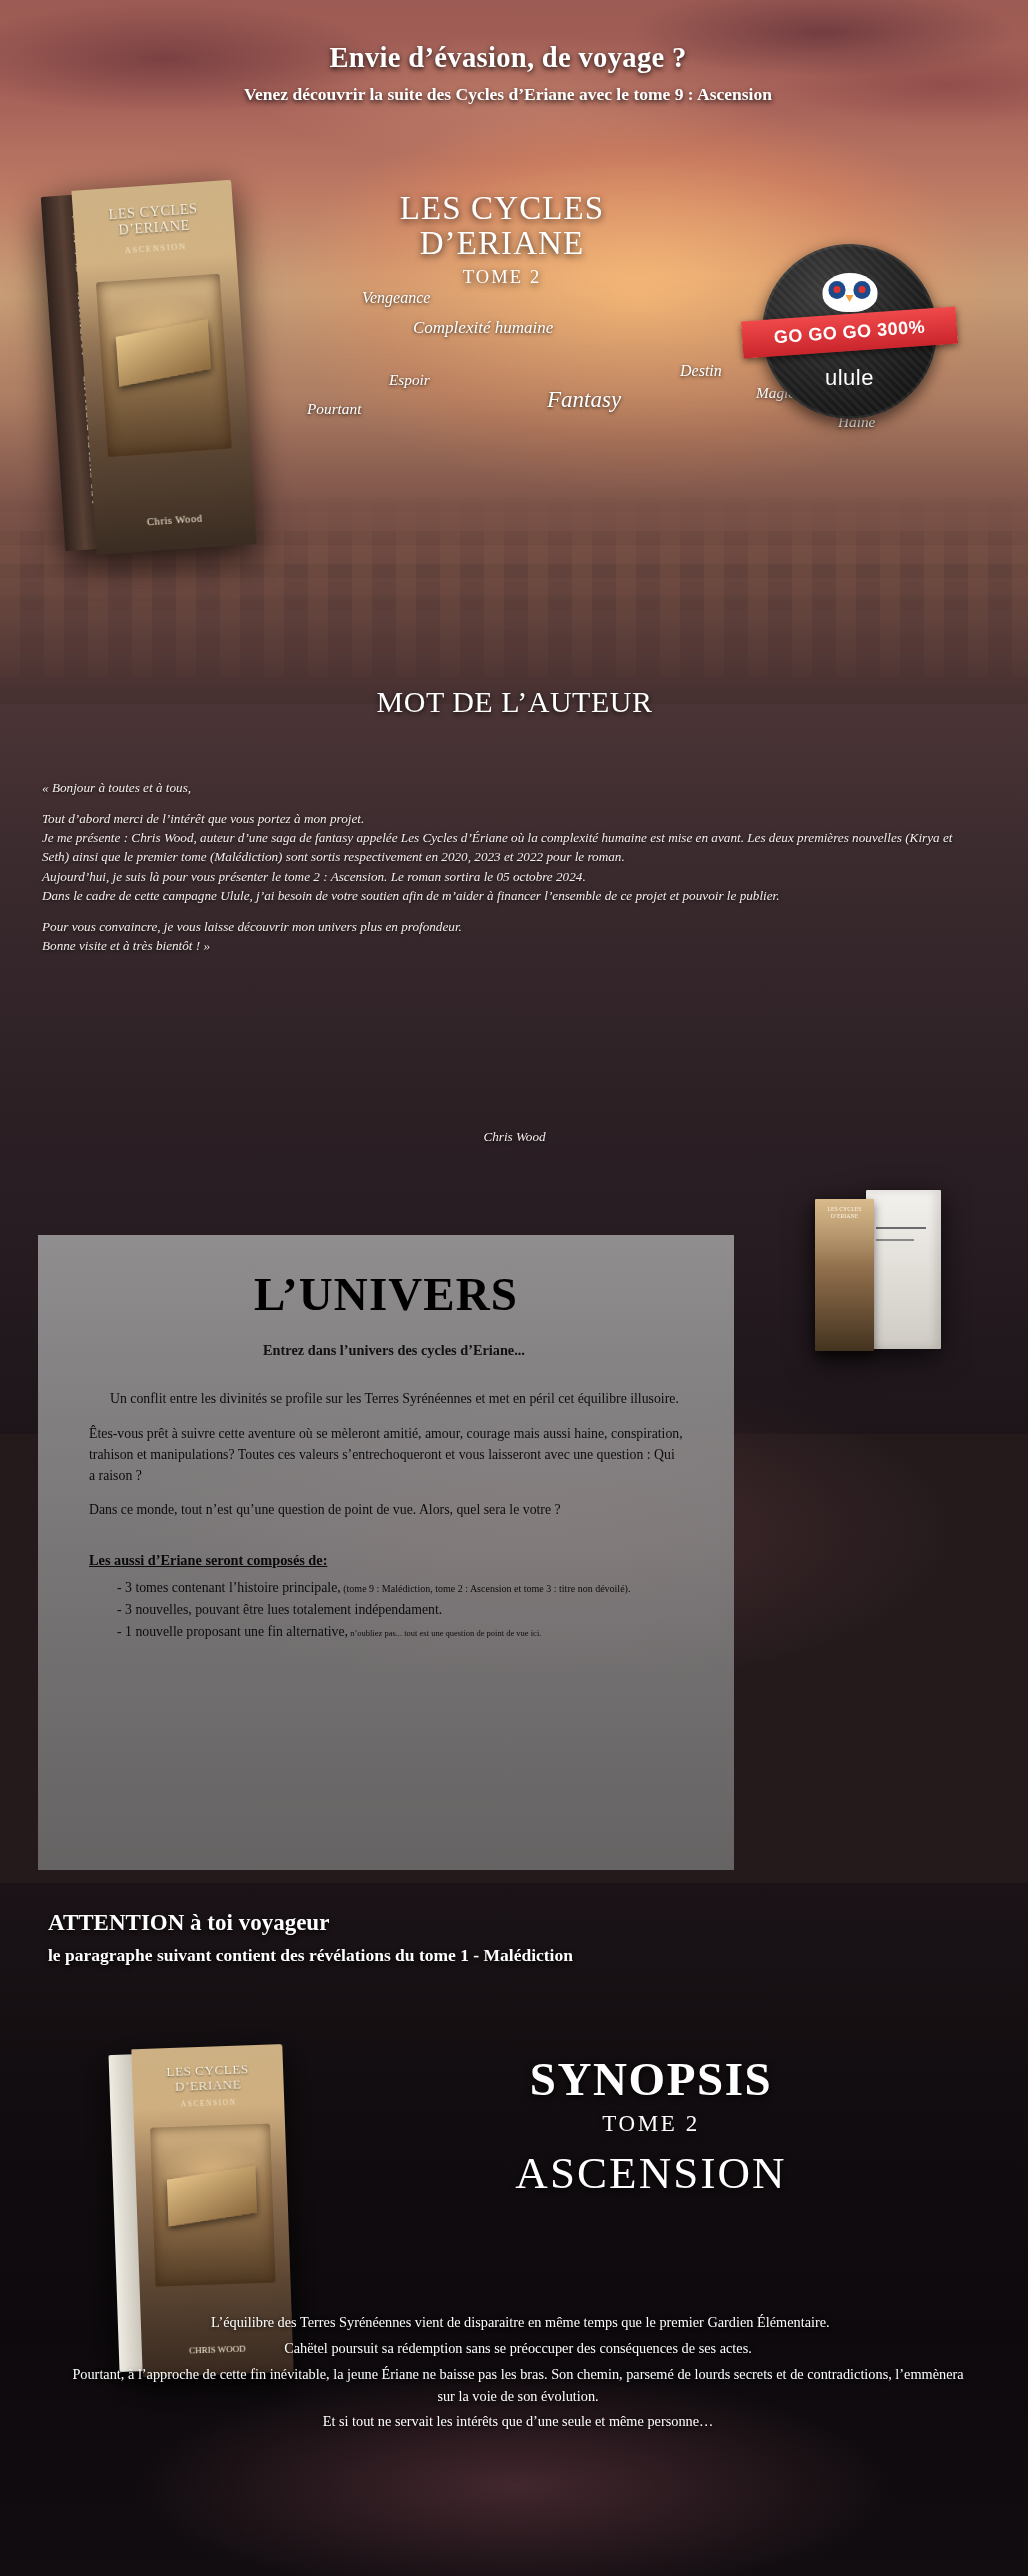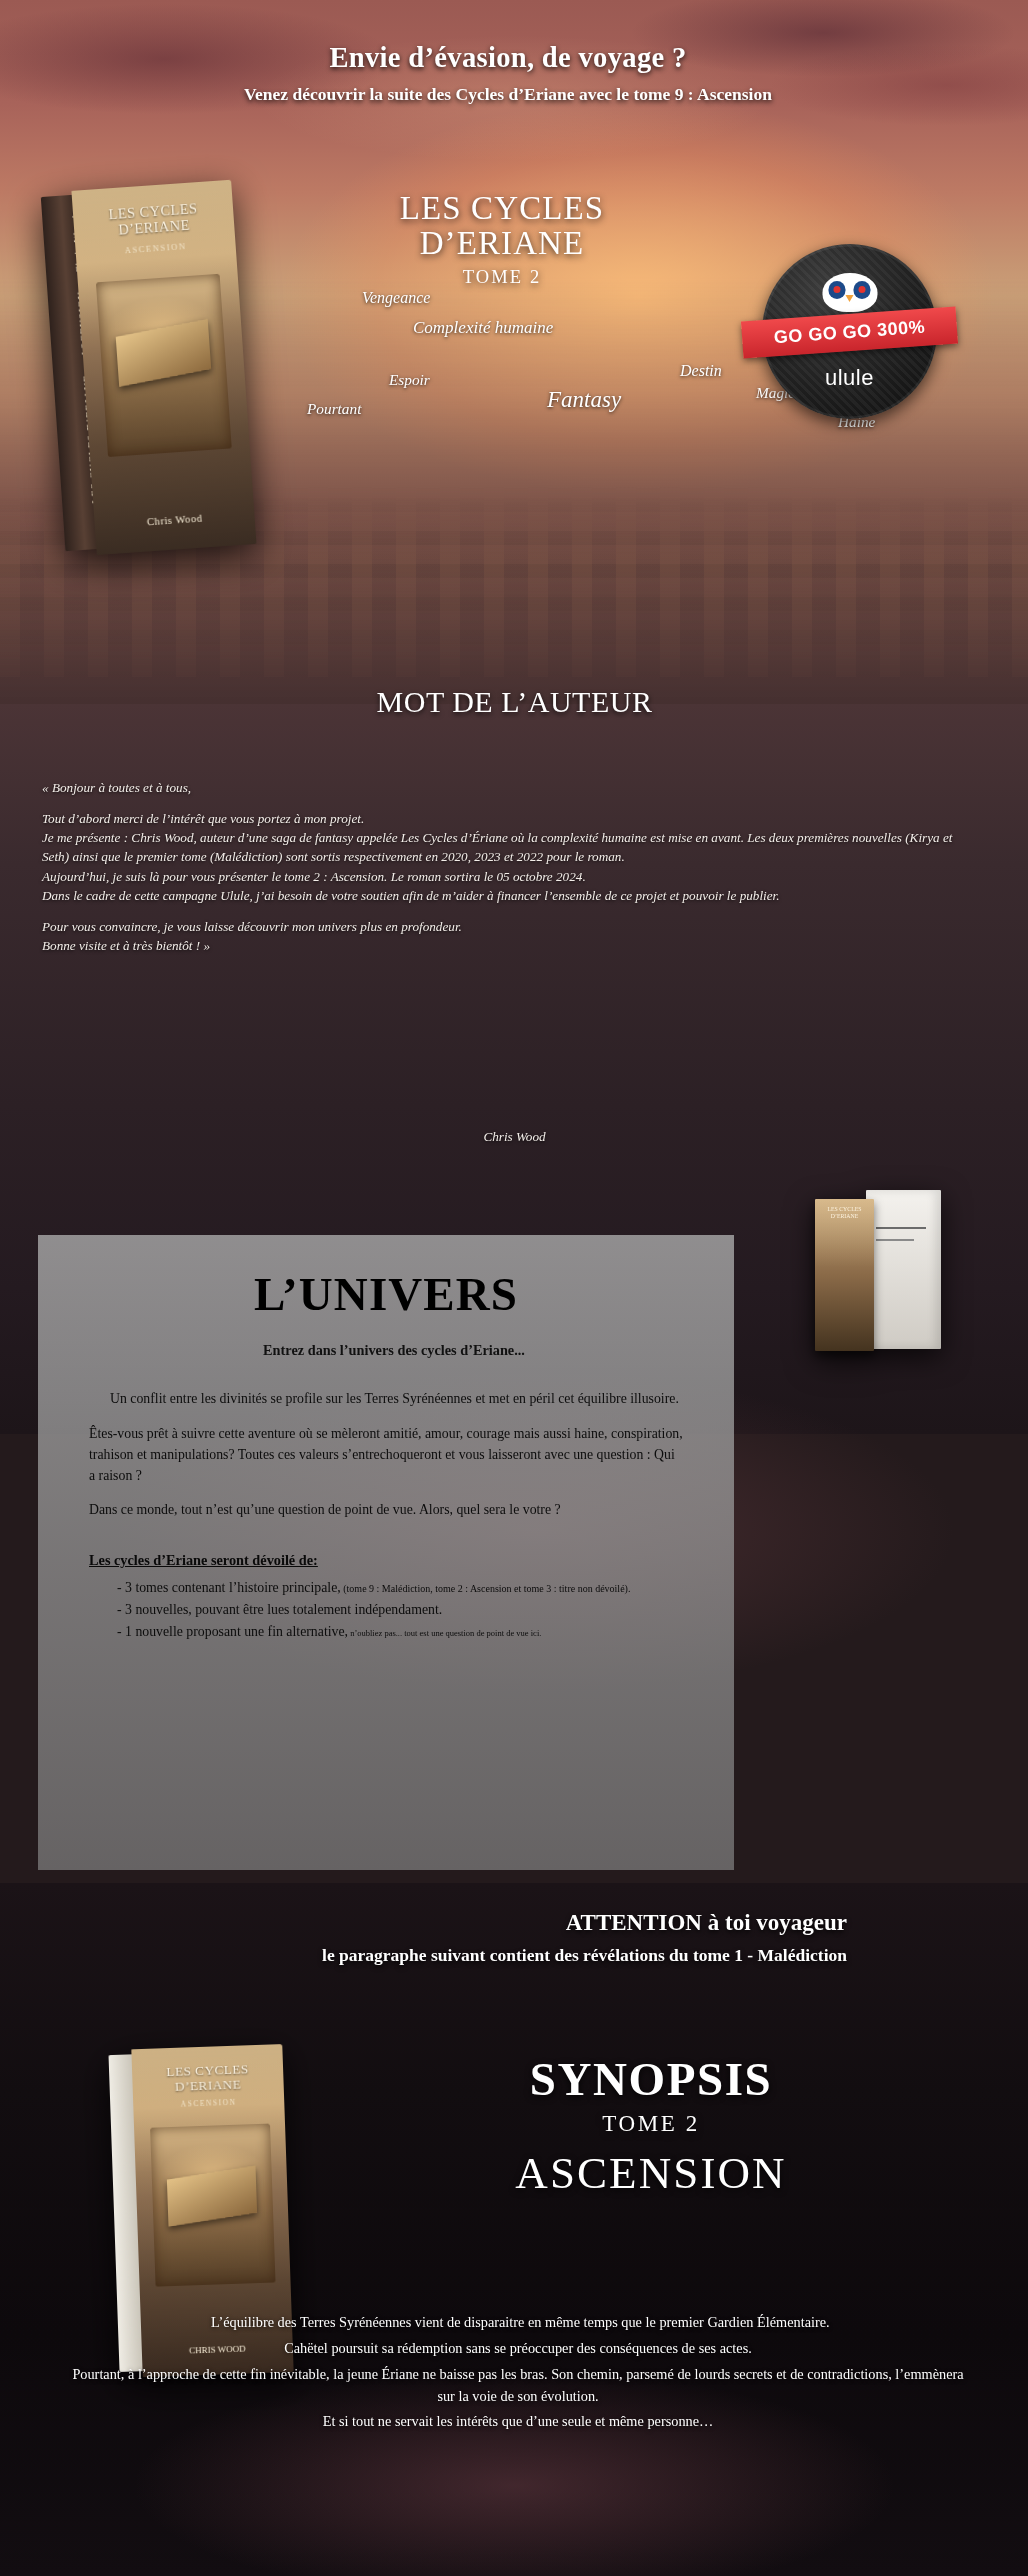--- a/index.html
+++ b/index.html
@@ -261,21 +261,21 @@
     border-radius:1.1px;
     box-shadow:0 4.2px 9.5px rgba(0,0,0,.5);
   }
   .book-univers .front .t {
     position:absolute; top:7.4px; left:0; width:100%; text-align:center;
     font-size:5.8px; color:#fdf3df; line-height:1.2;
   }
 
   
   .attention {
-    position:absolute; left:0; top:1910px; width:847px; text-align:right;
+    position:absolute; left:0; top:1910px; width:847px; text-align:left;
     color:#fff; text-shadow:0 1.6px 4.8px rgba(0,0,0,.85);padding-left:48px;
   }
   .attention .l1 { font-size:23px; font-weight:bold; }
   .attention .l2 { font-size:17.5px; font-weight:bold; margin-top:8.5px; }
 
   
   .book-syn {
     position:absolute; left:114px; top:2047px; width:175px; height:328px;
     transform:rotate(-2deg);
     filter:drop-shadow(0 10.6px 16px rgba(0,0,0,.8));
@@ -415,21 +415,21 @@
   <div class="mot-sign">Chris Wood</div>
 
   <div class="univers-panel">
     <h2>L’UNIVERS</h2>
     <div class="sub">Entrez dans l’univers des cycles d’Eriane...</div>
     <div class="body" id="universe-body">
         <p class="indent">Un conflit entre les divinités se profile sur les Terres Syrénéennes et met en péril cet équilibre illusoire.</p>
         <p>Êtes-vous prêt à suivre cette aventure où se mèleront amitié, amour, courage mais aussi haine, conspiration, trahison et manipulations? Toutes ces valeurs s’entrechoqueront et vous laisseront avec une question : Qui a raison ?</p>
         <p>Dans ce monde, tout n’est qu’une question de point de vue. Alors, quel sera le votre ?</p>
       </div>
-    <div class="univers-list-title">Les cycles d’Eriane seront dévoilé de:</div>
+    <div class="univers-list-title">Les aussi d’Eriane seront composés de:</div>
     <div class="univers-list" id="universe-list">
         <div><span>- 3 tomes contenant l’histoire principale,</span><span class="small"> (tome 9 : Malédiction, tome 2 : Ascension et tome 3 : titre non dévoilé).</span></div>
         <div><span>- 3 nouvelles, pouvant être lues totalement indépendament.</span></div>
         <div><span>- 1 nouvelle proposant une fin alternative,</span><span class="smaller"> n’oubliez pas... tout est une question de point de vue ici.</span></div>
       </div>
   </div>
 
   <div class="book-univers">
     <div class="back">
       <div class="l1"></div>

